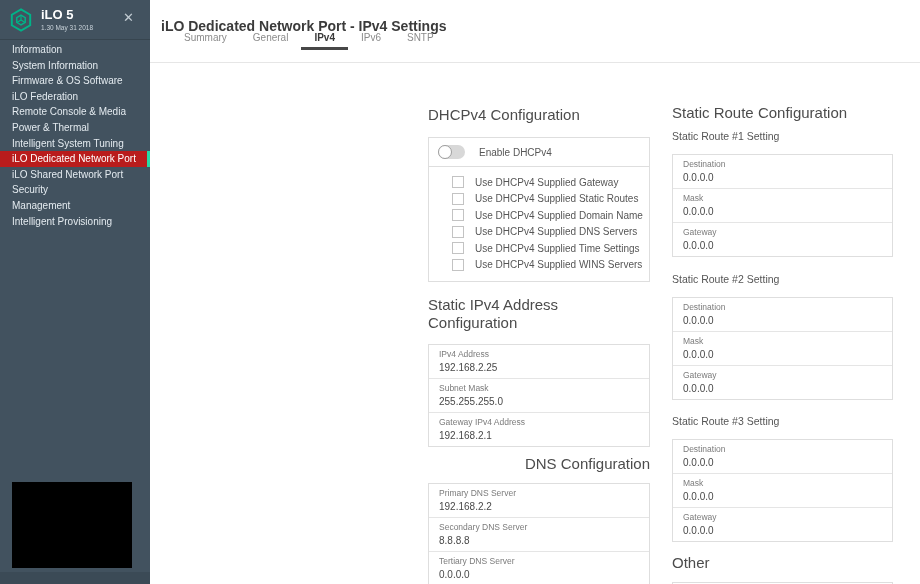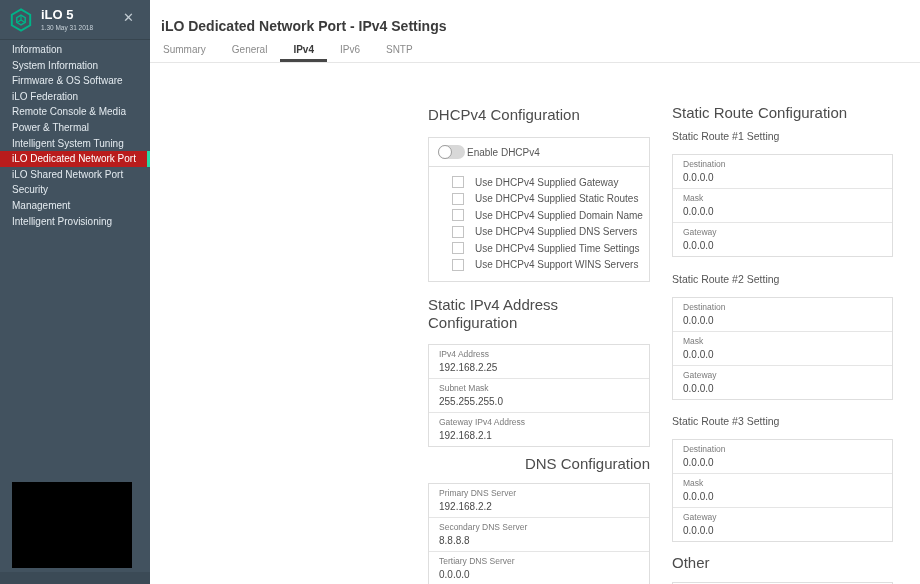--- a/index.html
+++ b/index.html
@@ -26,21 +26,21 @@
   .console-preview { position:absolute; left:12px; top:482px; width:120px;
     height:86px; background:#000; }
   .sidebar-bottom { position:absolute; left:0; bottom:0; width:150px;
     height:12px; background:#3b4a56; }
 
   
   .main { position:absolute; left:150px; top:0; width:770px; height:584px;
     background:#fff; }
   .page-title { position:absolute; left:11px; top:18px; font-size:14px;
     font-weight:bold; color:#3b3b3b; }
-  .tabs { position:absolute; left:0px; top:40px; height:22px; display:flex; }
+  .tabs { position:absolute; left:0px; top:28px; height:22px; display:flex;padding-left:21px; }
   .tab { padding:0 13px; font-size:10px; color:#8b8b8b; line-height:20px;
     cursor:pointer; }
   .tab.active { color:#3a3a3a; font-weight:bold;
     border-bottom:3px solid #474747; }
   .tabs-rule { position:absolute; left:0; top:62px; width:770px; height:1px;
     background:#e6e6e6; }
 
   .col-left  { position:absolute; left:278px; top:106px; width:222px; }
   .col-right { position:absolute; left:522px; top:104px; width:221px; }
 
@@ -52,21 +52,21 @@
   .panel { border:1px solid #dedede; background:#fff; }
 
   
   .toggle-row { display:flex; align-items:center; height:29px;
     padding-left:9px; }
   .toggle-row.bordered { border-bottom:1px solid #dedede; }
   .toggle { width:27px; height:14px; border-radius:8px; background:#d8d8d8;
     position:relative; flex:0 0 auto; cursor:pointer; }
   .toggle .knob { position:absolute; left:0; top:0; width:14px; height:14px;
     border-radius:50%; background:#fff; border:1.5px solid #9e9e9e; }
-  .toggle-label { font-size:10px; color:#565656; margin-left:2px; }
+  .toggle-label { font-size:10px; color:#565656; margin-left:14px; }
 
   
   .checkbox-list { padding:7px 0 8px 0; }
   .checkbox-row { display:flex; align-items:center; height:16.5px;
     padding-left:23px; }
   .checkbox { width:12px; height:12px; border:1px solid #c3c3c3;
     background:#fff; flex:0 0 auto; cursor:pointer; }
   .checkbox-label { font-size:10px; color:#565656; margin-left:11px; }
 
   
@@ -162,21 +162,21 @@
           <div class="checkbox-row">
             <span class="checkbox"></span>
             <span class="checkbox-label">Use DHCPv4 Supplied DNS Servers</span>
           </div>
           <div class="checkbox-row">
             <span class="checkbox"></span>
             <span class="checkbox-label">Use DHCPv4 Supplied Time Settings</span>
           </div>
           <div class="checkbox-row">
             <span class="checkbox"></span>
-            <span class="checkbox-label">Use DHCPv4 Support WINS Servers</span>
+            <span class="checkbox-label">Use DHCPv4 Supplied WINS Servers</span>
           </div>
         </div>
       </div>
 
       <h2 class="section-heading mt14 mb12">Static IPv4 Address Configuration</h2>
       <div class="panel">
         <div class="field-row">
           <div class="field-label">IPv4 Address</div>
           <div class="field-value">192.168.2.25</div>
         </div>

